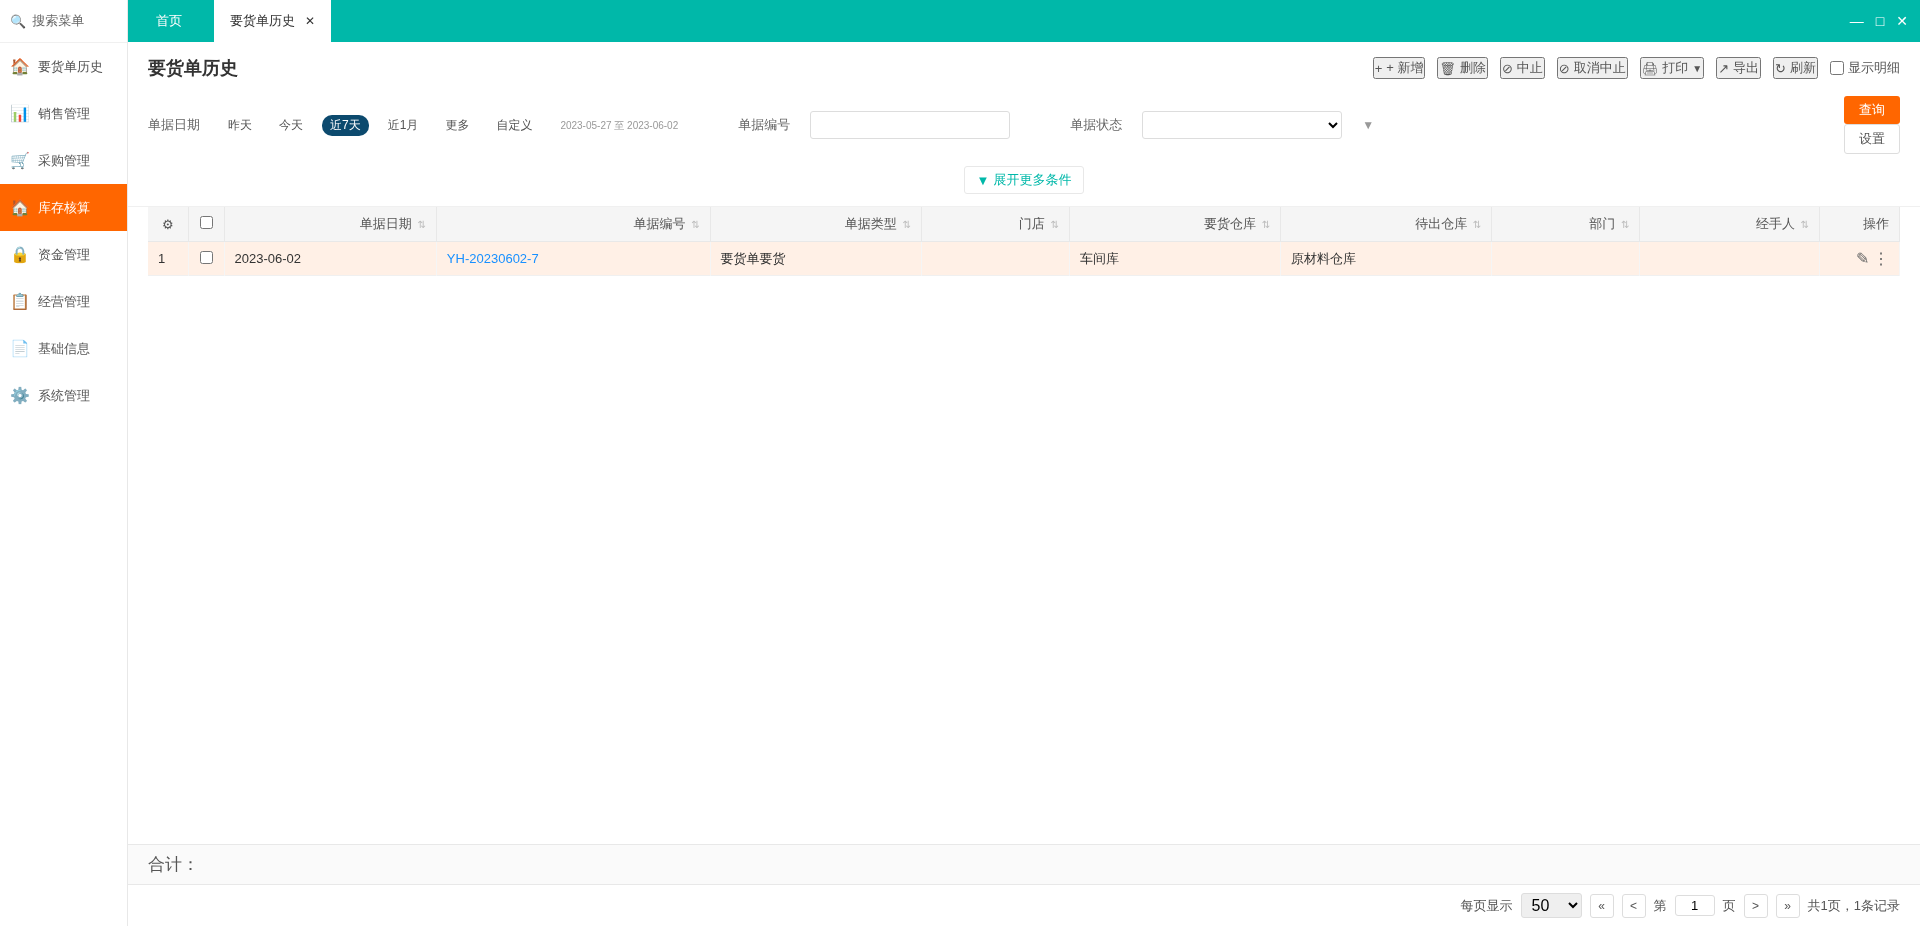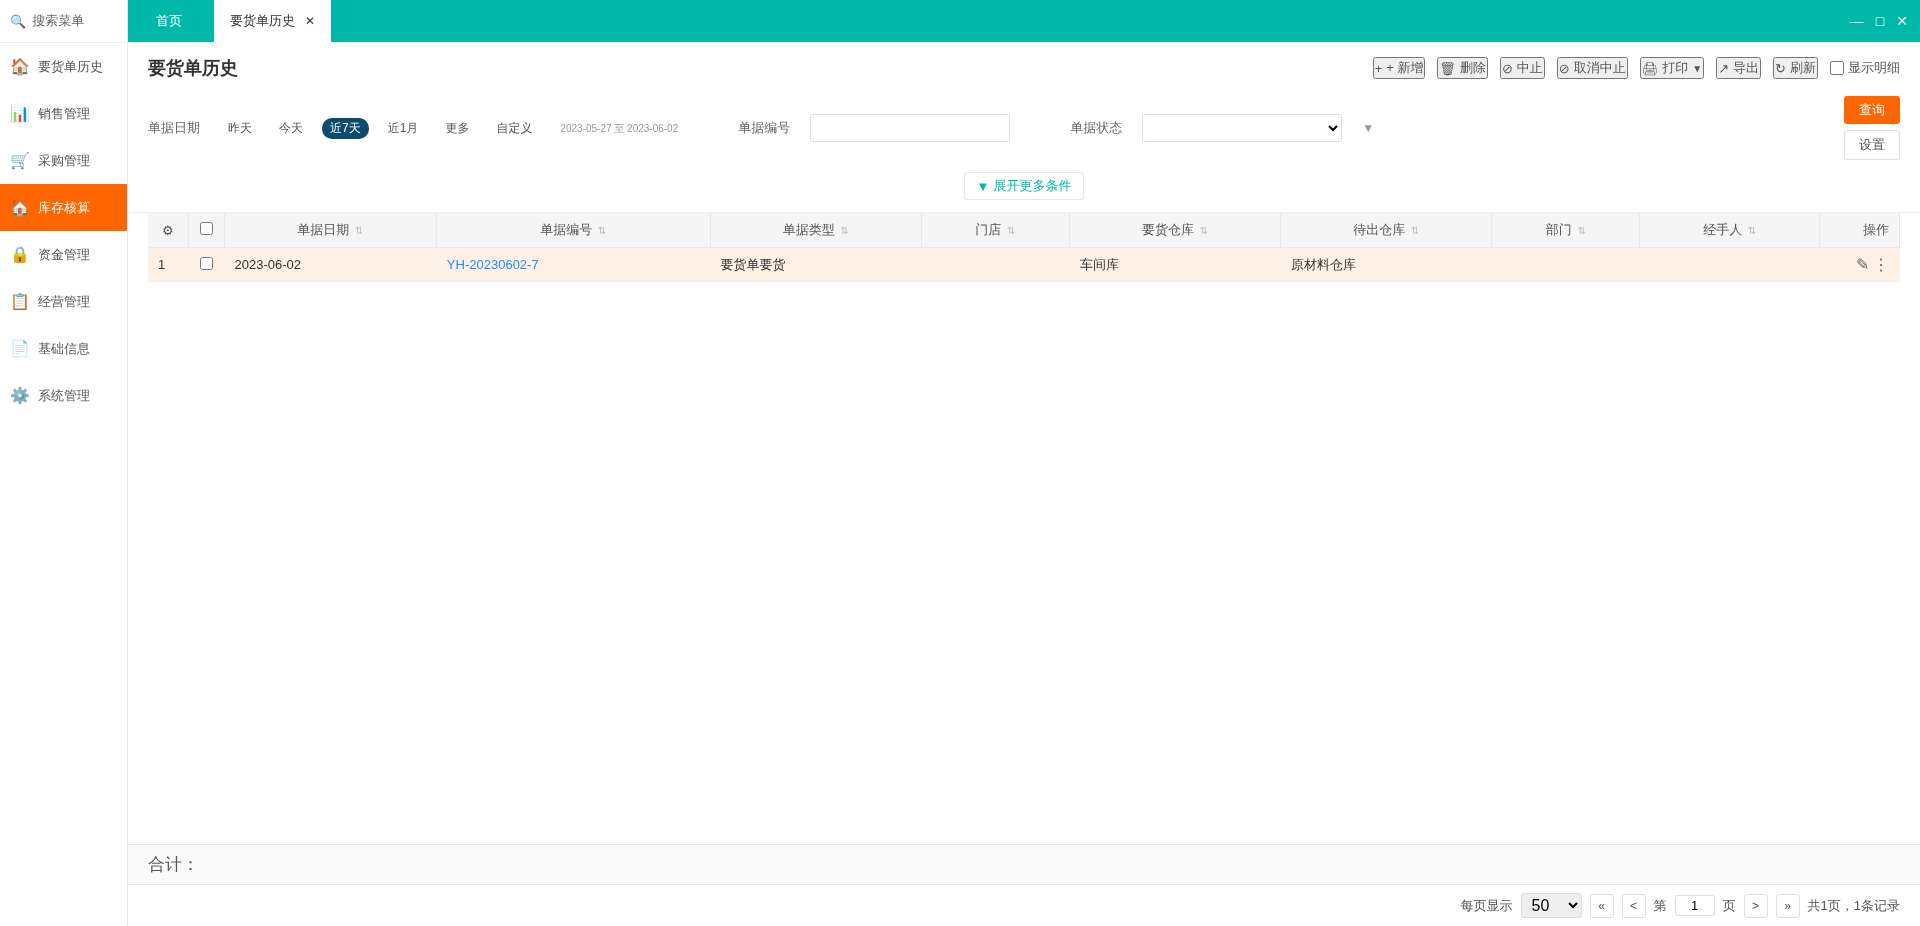--- a/index.html
+++ b/index.html
@@ -41,28 +41,28 @@
     .filter-area { padding: 8px 20px; border-bottom: 1px solid #f0f0f0; }
     .filter-row { display: flex; align-items: center; gap: 20px; margin-bottom: 8px; }
     .filter-label { color: #666; font-size: 13px; white-space: nowrap; }
     .date-chips { display: flex; align-items: center; gap: 11px; }
     .date-chip { padding: 2px 8px; border-radius: 10px; font-size: 12px; cursor: pointer; color: #555; }
     .date-chip.active { background: #0c4a6e; color: #fff; }
     .date-range-text { font-size: 10px; color: #999; margin-top: 2px; }
     .filter-input { border: 1px solid #ddd; padding: 4px 8px; border-radius: 3px; font-size: 13px; width: 200px; height: 28px; }
     .filter-select { border: 1px solid #ddd; padding: 4px 8px; border-radius: 3px; font-size: 13px; width: 200px; height: 28px; background: #fff; }
     .expand-btn { display: flex; align-items: center; gap: 4px; color: #00b8a9; font-size: 13px; cursor: pointer; padding: 4px 12px; border: 1px solid #e8e8e8; border-radius: 3px; background: #fff; }
-    .filter-actions { display: flex; flex-direction: column; gap: 6px; margin-left: auto; }
+    .filter-actions { display: flex; flex-direction: column; margin-left: auto; }
     .expand-row { display: flex; justify-content: center; padding: 4px 0; }
 
     
     .table-area { flex: 1; overflow: auto; padding: 0 20px; }
     table { width: 100%; border-collapse: collapse; font-size: 13px; }
     thead tr { background: #f5f5f5; }
-    thead th { padding: 8px 10px; text-align: center; font-weight: normal; color: #555; border-bottom: 1px solid #e8e8e8; border-right: 1px solid #e8e8e8; white-space: nowrap; }
+    thead th { padding: 8px 10px; text-align: right; font-weight: normal; color: #555; border-bottom: 1px solid #e8e8e8; border-right: 1px solid #e8e8e8; white-space: nowrap; }
     thead th:first-child { width: 40px; }
     tbody tr { border-bottom: 1px solid #f0f0f0; }
     tbody tr.selected { background: #fff0e6; }
     tbody td { padding: 7px 10px; color: #333; border-right: 1px solid #f5f5f5; }
     .link-text { color: #1890ff; cursor: pointer; text-decoration: none; }
     .col-settings { width: 36px; text-align: center; }
     .col-check { width: 36px; text-align: center; }
     .col-ops { width: 80px; text-align: right; }
     .op-icon { font-size: 16px; cursor: pointer; color: #666; }
     .sort-icon { color: #bbb; font-size: 10px; margin-left: 2px; }

